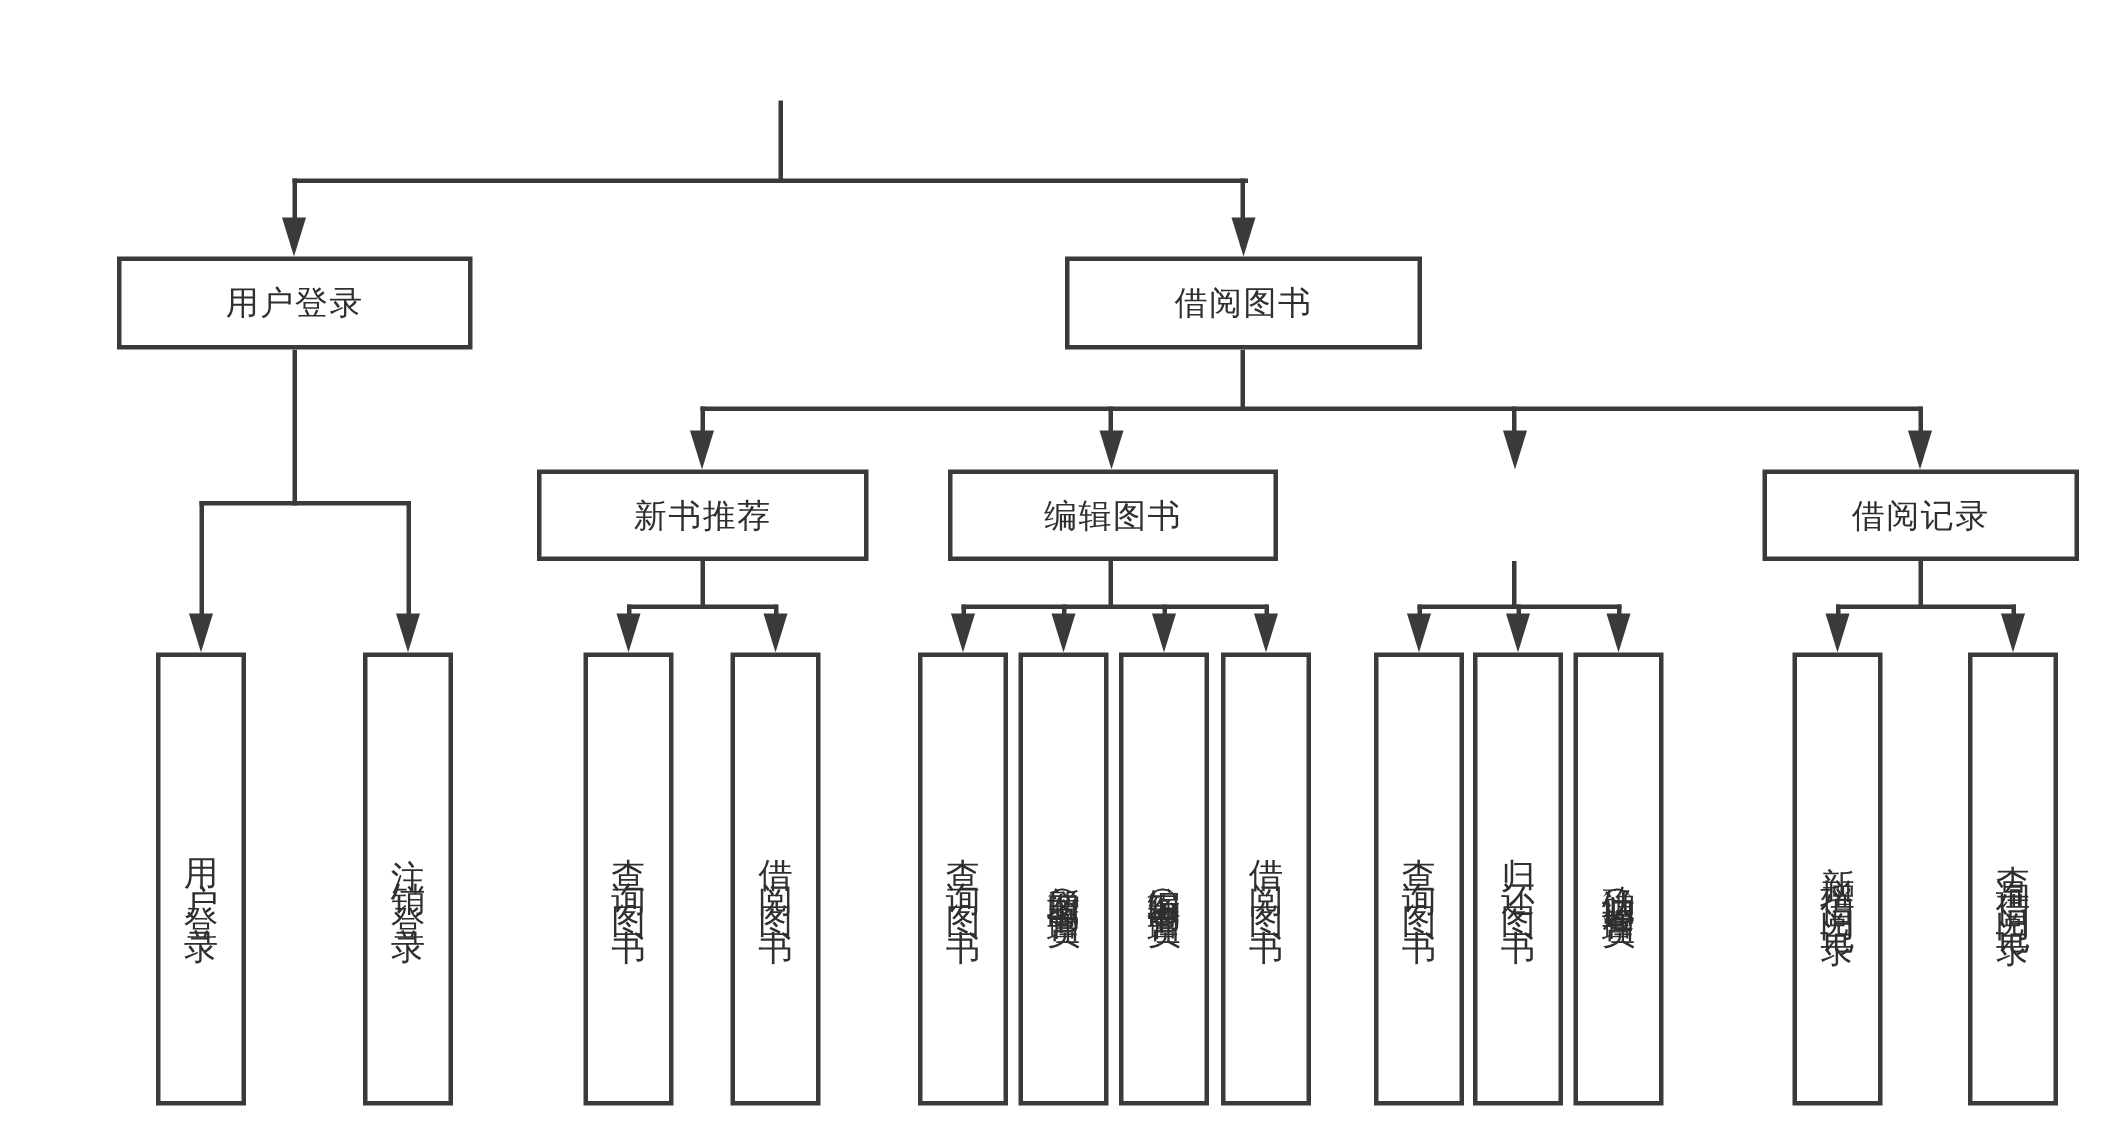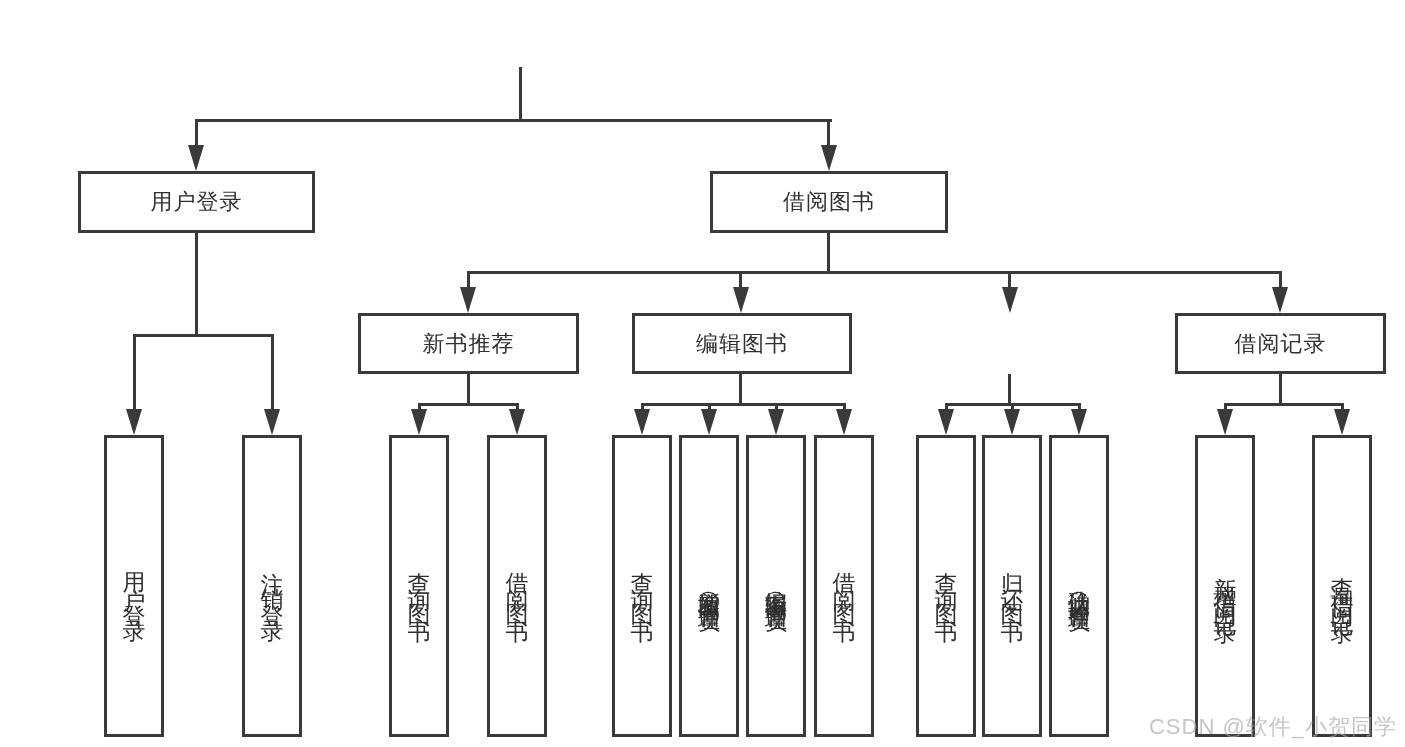--- a/index.html
+++ b/index.html
@@ -183,15 +183,14 @@
     <span class="v-label tight">确认归还（管理员）</span>
   </div>
 
   <div class="box leaf" style="left:1195px;">
     <span class="v-label med">新增借阅记录</span>
   </div>
   <div class="box leaf" style="left:1312px;">
     <span class="v-label med">查询借阅记录</span>
   </div>
 
-  <div id="watermark">CSDN @软件_小贺同学</div>
 
 </div>
 
 </body></html>

